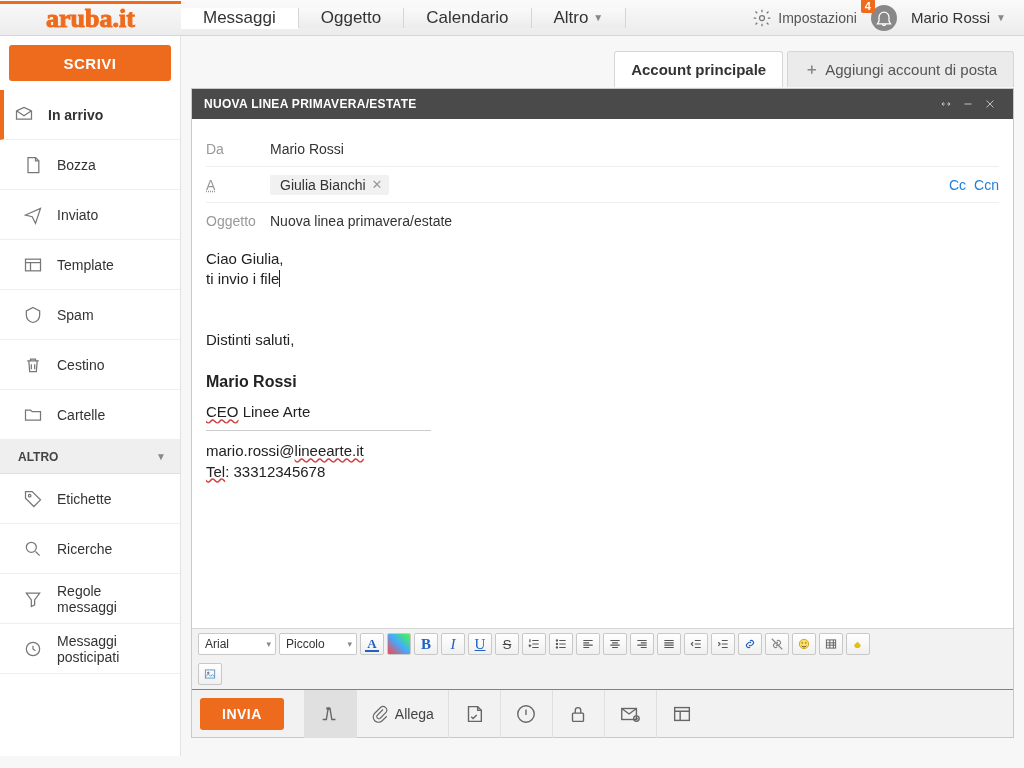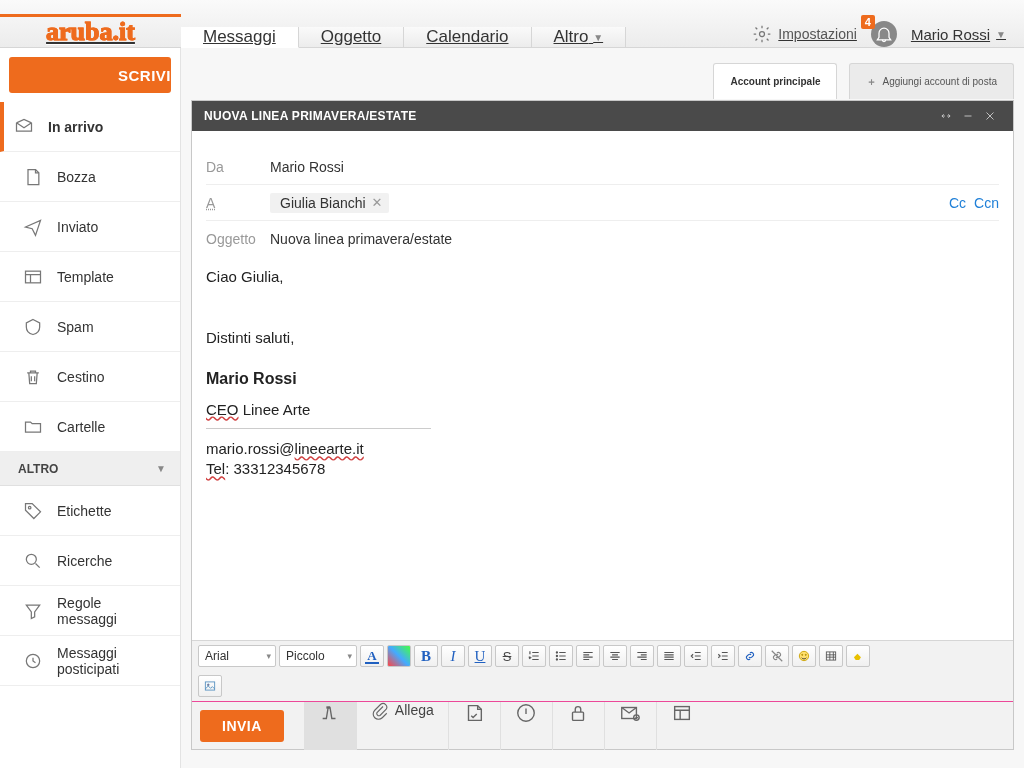--- a/index.html
+++ b/index.html
@@ -1,54 +1,54 @@
 <!DOCTYPE html>
 <html><head>
 <meta charset="utf-8">
 <style>
 * { margin:0; padding:0; box-sizing:border-box; font-family:"Segoe UI",Arial,sans-serif; }
 body { width:1024px; height:768px; background:#f7f7f7; overflow:hidden; font-size:14px; color:#333; }
 
 
-.topbar { height:48px; background:linear-gradient(#fafafa,#ececec); border-bottom:1px solid #d6d6d6; display:flex; align-items:flex-end;text-decoration:underline; }
+.topbar { height:36px; background:linear-gradient(#fafafa,#ececec); border-bottom:1px solid #d6d6d6; display:flex; align-items:center; }
 .logo { width:181px; display:flex; align-items:center; justify-content:center; font-family:cursive; font-weight:bold; font-size:26px; color:#ee6b1d; -webkit-text-stroke:1px #ee6b1d; border-top:3px solid #ee6b1d; text-shadow:0 1px #fff; }
 .tabs-top { display:flex; }
 .tab-top { padding:0 22px; display:flex; align-items:center; font-size:17px; color:#333; border-right:1px solid #d6d6d6; cursor:pointer; background:linear-gradient(#fafafa,#ececec); }
 .tab-top.active { background:#fff; border-bottom:1px solid #fff; margin-bottom:-1px; }
 .spacer { flex:1; }
 .top-right { display:flex; align-items:center; gap:14px; padding:0 18px; }
 .gear-link { display:flex; align-items:center; gap:6px; color:#555; cursor:pointer; font-size:14px; }
 .notif { position:relative; cursor:pointer; }
 .notif-badge { position:absolute; top:-6px; left:-10px; background:#ee6b1d; color:#fff; font-size:11px; width:14px; height:14px; border-radius:2px; display:flex; align-items:center; justify-content:center; font-weight:bold; }
 .user-menu { display:flex; align-items:center; gap:6px; cursor:pointer; font-size:15px; }
 
 
 .wrap { display:flex; height:720px; }
 .sidebar { width:181px; background:#fff; border-right:1px solid #e3e3e3; display:flex; flex-direction:column; }
-.compose-btn { margin:9px; height:36px; background:#ee6b1d; color:#fff; font-weight:bold; font-size:15px; border:none; border-radius:3px; cursor:pointer; letter-spacing:0.5px;text-align:right; }
+.compose-btn { margin:9px; height:36px; background:#ee6b1d; color:#fff; font-weight:bold; font-size:15px; border:none; border-radius:3px; cursor:pointer; letter-spacing:0.5px; }
 .nav-item { height:50px; display:flex; align-items:center; gap:14px; padding:0 23px; border-bottom:1px solid #eee; cursor:pointer; color:#333; position:relative; }
 .nav-item.active { border-left:4px solid #ee6b1d; padding-left:10px; font-weight:600; }
 .nav-section { height:34px; background:#efefef; display:flex; align-items:center; justify-content:space-between; padding:0 14px 0 18px; font-size:12px; font-weight:bold; color:#444; cursor:pointer; border-bottom:1px solid #e0e0e0; }
 .icon { width:20px; height:20px; display:inline-flex; align-items:center; justify-content:center; color:#777; flex-shrink:0; }
 .icon svg { width:20px; height:20px; stroke:#777; stroke-width:1.5; fill:none; }
 
 
 .main { flex:1; display:flex; flex-direction:column; }
 .account-tabs { margin-top:15px; height:36px; display:flex; justify-content:flex-end; padding:0 10px; gap:4px; }
-.acct-tab { border:1px solid #d6d6d6; border-bottom:none; background:#ebebeb; color:#555; border-radius:3px 3px 0 0; padding:12px 16px; display:flex; align-items:center; gap:6px; cursor:pointer; font-size:10px;margin-left:8px; }
+.acct-tab { border:1px solid #d6d6d6; border-bottom:none; background:#ebebeb; color:#555; border-radius:3px 3px 0 0; padding:12px 16px; display:flex; align-items:center; gap:6px; cursor:pointer; font-size:15px; }
 .acct-tab.active { background:#fff; font-weight:600; color:#333; }
 
 
 .compose { margin:1px 10px 10px 10px; border:1px solid #c8c8c8; background:#fff; display:flex; flex-direction:column; height:650px; }
 .compose-header { height:30px; background:#4a4a4a; color:#fff; display:flex; align-items:center; padding:0 12px; font-size:12px; font-weight:bold; letter-spacing:0.3px; }
 .compose-header .spacer { flex:1; }
 .win-btn { width:22px; height:22px; display:flex; align-items:center; justify-content:center; cursor:pointer; color:#d0d0d0; }
 .win-btn svg { width:14px; height:14px; stroke:#d0d0d0; stroke-width:1.5; fill:none; }
 
-.fields { padding:18px 14px 0 14px; }
+.fields { padding:12px 14px 0 14px; }
 .field { display:flex; align-items:center; min-height:36px; border-bottom:1px solid #eee; gap:12px; font-size:14px; }
 .field:last-child { border-bottom:none; }
 .field-label { width:52px; color:#999; }
 .field-label.u { text-decoration:underline dotted; }
 .recipient-chip { background:#f1f1f1; border-radius:2px; padding:2px 6px 2px 10px; display:flex; align-items:center; gap:6px; font-size:14px; }
 .chip-x { color:#999; cursor:pointer; font-size:13px; }
 .cc-links { margin-left:auto; display:flex; gap:8px; }
 .cc-links span { color:#2080d8; cursor:pointer; }
 
 .body-area { flex:1; padding:10px 14px; font-size:15px; color:#222; line-height:1.35; overflow:auto; }
@@ -67,21 +67,21 @@
 .fmt-btn.color-a { font-family:serif; font-weight:bold; color:#2060c0; position:relative; }
 .fmt-btn.color-a::after { content:""; position:absolute; bottom:2px; left:4px; right:4px; height:2px; background:#2060c0; }
 .fmt-btn.color-bg { position:relative; background:linear-gradient(45deg,#f44,#4af,#4f4); }
 .fmt-btn.bold { font-weight:bold; font-family:serif; font-size:15px; color:#2060c0; }
 .fmt-btn.italic { font-style:italic; font-family:serif; font-size:15px; color:#2060c0; }
 .fmt-btn.underline { text-decoration:underline; font-family:serif; font-size:15px; color:#2060c0; }
 
 
 .action-bar { background:#f2f2f2; border-top:1px solid #ec4899; height:48px; display:flex; align-items:center; padding:0 8px; gap:0; }
 .send-btn { background:#ee6b1d; color:#fff; font-weight:bold; border:none; border-radius:3px; height:32px; padding:0 22px; cursor:pointer; font-size:14px; letter-spacing:0.5px; margin-right:20px; }
-.action-cell { width:52px; height:48px; display:flex; justify-content:center; cursor:pointer; border-left:1px solid #e0e0e0; }
+.action-cell { width:52px; height:48px; display:flex; align-items:center; justify-content:center; cursor:pointer; border-left:1px solid #e0e0e0; }
 .action-cell.active { background:#e0e0e0; }
 .action-cell svg { width:22px; height:22px; stroke:#666; stroke-width:1.5; fill:none; }
 .attach-cell { width:auto; padding:0 14px; gap:6px; color:#444; font-size:14px; }
 </style>
 </head>
 <body>
 
 <div class="topbar">
   <div class="logo">aruba.it</div>
   <div class="tabs-top">
@@ -267,20 +267,21 @@
           </div>
         </div>
         <div class="field">
           <span class="field-label">Oggetto</span>
           <span>Nuova linea primavera/estate</span>
         </div>
       </div>
 
       <div class="body-area">
         <div>Ciao Giulia,</div>
+        <div><span>ti invio i </span><span class="cursor">file</span></div>
         <br><br>
         <div>Distinti saluti,</div>
         <br>
         <div style="font-weight:bold;font-size:16px">Mario Rossi</div>
         <div style="margin-top:10px"><span class="spellerr">CEO</span><span> Linee Arte</span></div>
         <hr class="sig-hr">
         <div><span>mario.rossi@</span><span class="spellerr">lineearte.it</span></div>
         <div><span class="spellerr">Tel</span><span>: 33312345678</span></div>
       </div>
 

